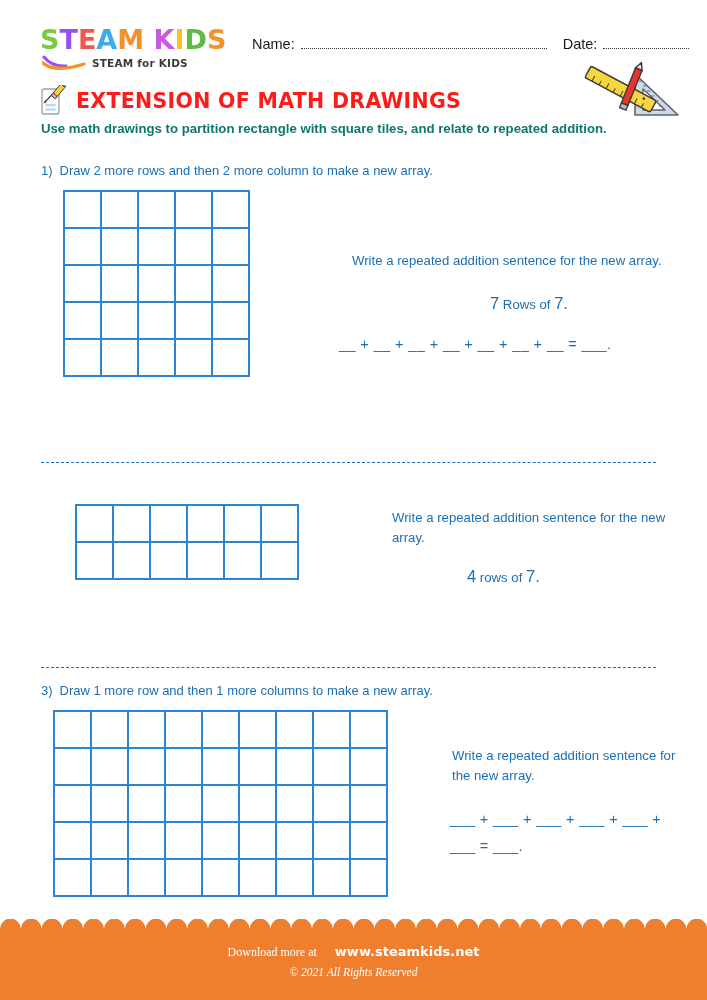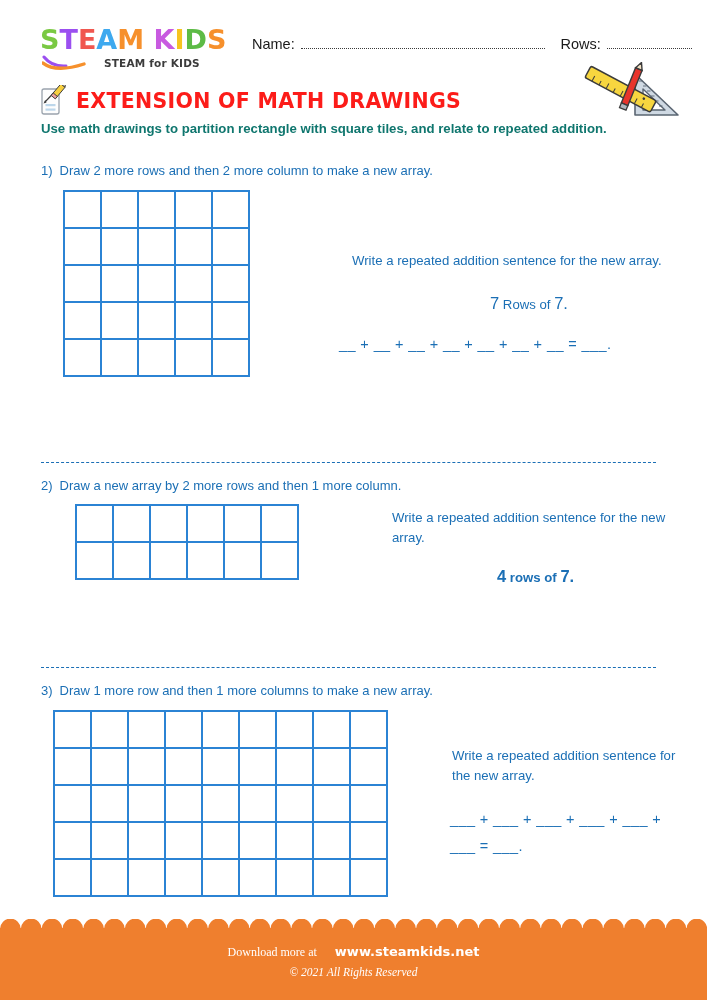--- a/index.html
+++ b/index.html
@@ -45,21 +45,21 @@
     height: 18px;
     margin-top: 1px;
   }
   .logo-swoosh {
     position: absolute;
     left: 2px; top: 0px;
     width: 46px; height: 16px;
   }
   .logo-sub {
     position: absolute;
-    left: 64px; top: 2px;
+    left: 52px; top: 2px;
     font-family: "DejaVu Sans", sans-serif;
     font-weight: bold;
     font-size: 10.5px;
     color: #3b3b3b;
     letter-spacing: 0.2px;
     white-space: nowrap;
   }
 
   .namedate {
     position: absolute;
@@ -176,21 +176,21 @@
     display: block;
     white-space: nowrap;
     letter-spacing: 0.4px;
   }
 
   #r1 { left: 352px; top: 251px; width: 312px; }
   #r1 .rows-of { margin-top: 22px; margin-left: 138px; }
   #r1 .sentence { margin-top: 19px; margin-left: -13px; font-size: 14.5px; }
 
   #r2 { left: 392px; top: 508px; width: 290px; }
-  #r2 .rows-of { margin-top: 18px; margin-left: 105px; font-weight: bold; }
+  #r2 .rows-of { margin-top: 18px; margin-left: 75px; }
 
   #r3 { left: 452px; top: 746px; width: 232px; }
   #r3 .rows-of { margin-top: 22px; margin-left: 38px; }
   #r3 .sentence { margin-top: 20px; margin-left: -2px; font-size: 14.5px; line-height: 27px; white-space: normal; }
 
   
   .sep {
     position: absolute;
     left: 41px;
     width: 615px;
@@ -251,21 +251,21 @@
           <path d="M1 8 Q14 18 42 9" stroke="#f6902c" stroke-width="3.4" fill="none" stroke-linecap="round"></path>
         </svg>
         <div class="logo-sub">STEAM for KIDS</div>
       </div>
     </div>
 
     <div class="namedate">
       <span class="nd-label">Name:</span>
       <span class="nd-rule name"></span>
       <span class="nd-gap"></span>
-      <span class="nd-label">Rows:</span>
+      <span class="nd-label">Date:</span>
       <span class="nd-rule date"></span>
     </div>
   </div>
 
   <div class="title-row">
     <svg class="title-icon" viewBox="0 0 30 32">
       <rect x="6" y="4" width="17" height="25" rx="2" fill="#fdfdfd" stroke="#9aa3ad" stroke-width="1.3"></rect>
       <rect x="9.5" y="19" width="10" height="2.2" fill="#bcd6ea"></rect>
       <rect x="9.5" y="23.5" width="10" height="2.2" fill="#bcd6ea"></rect>
       <path d="M9 17 L19 6.5" stroke="#3b3b3b" stroke-width="1.1" fill="none"></path>
@@ -350,23 +350,20 @@
     </div>
 
   <div class="rtext" id="r1">
     <span class="prompt">Write a repeated addition sentence for the new array.</span>
     <span class="rows-of"><span class="big">7</span> <span>Rows of</span> <span class="big">7.</span></span>
     <span class="sentence">__ + __ + __ + __ + __ + __ + __  = ___.</span>
   </div>
 
   <div class="sep" id="sep1"></div>
 
-  <div class="q-line q2-line">
-    <span class="q-num">2)</span><span>Draw a new array by 2 more rows and then 1 more column.</span>
-  </div>
 
   <div class="grid" id="grid2" style="grid-template-columns: repeat(6, 37px); grid-template-rows: repeat(2, 37px); border-color: rgb(43, 131, 212);">
       <div class="cell" style="border-color: rgb(43, 131, 212);"></div>
       <div class="cell" style="border-color: rgb(43, 131, 212);"></div>
       <div class="cell" style="border-color: rgb(43, 131, 212);"></div>
       <div class="cell" style="border-color: rgb(43, 131, 212);"></div>
       <div class="cell" style="border-color: rgb(43, 131, 212);"></div>
       <div class="cell" style="border-color: rgb(43, 131, 212);"></div>
       <div class="cell" style="border-color: rgb(43, 131, 212);"></div>
       <div class="cell" style="border-color: rgb(43, 131, 212);"></div>

